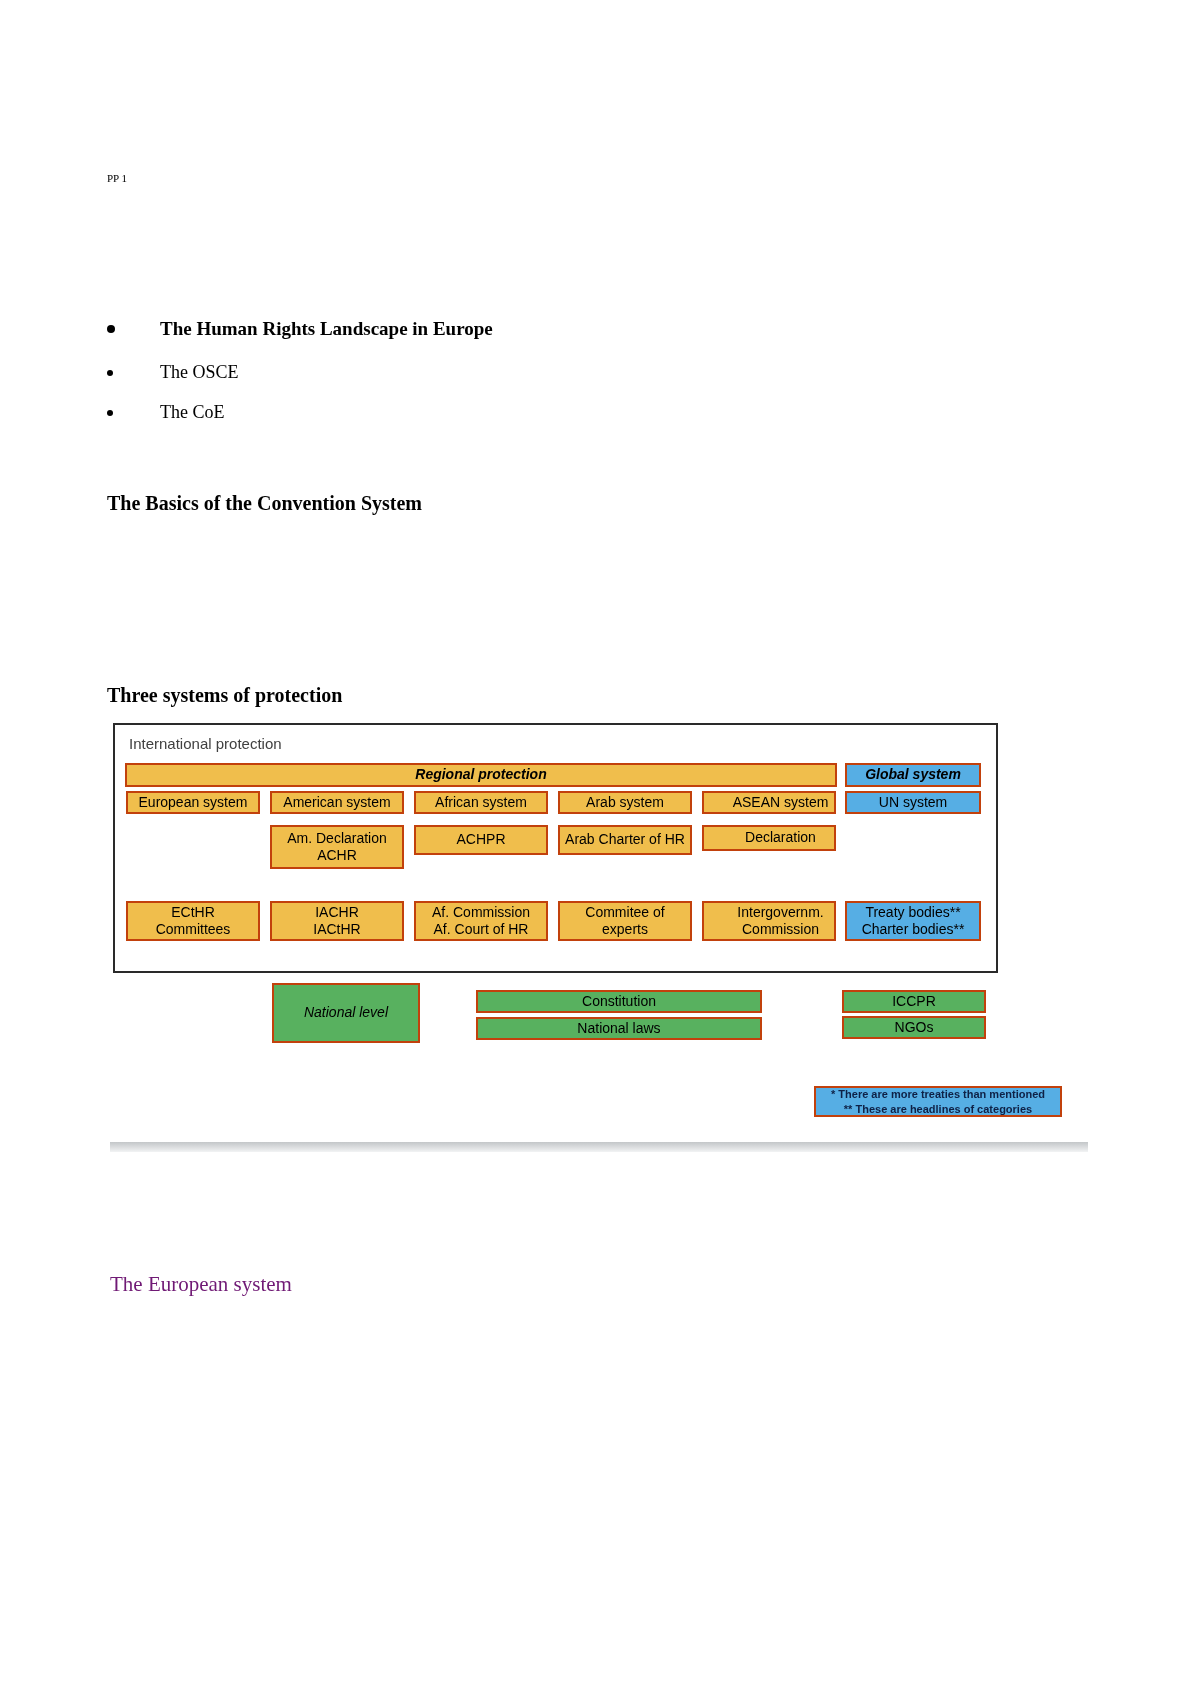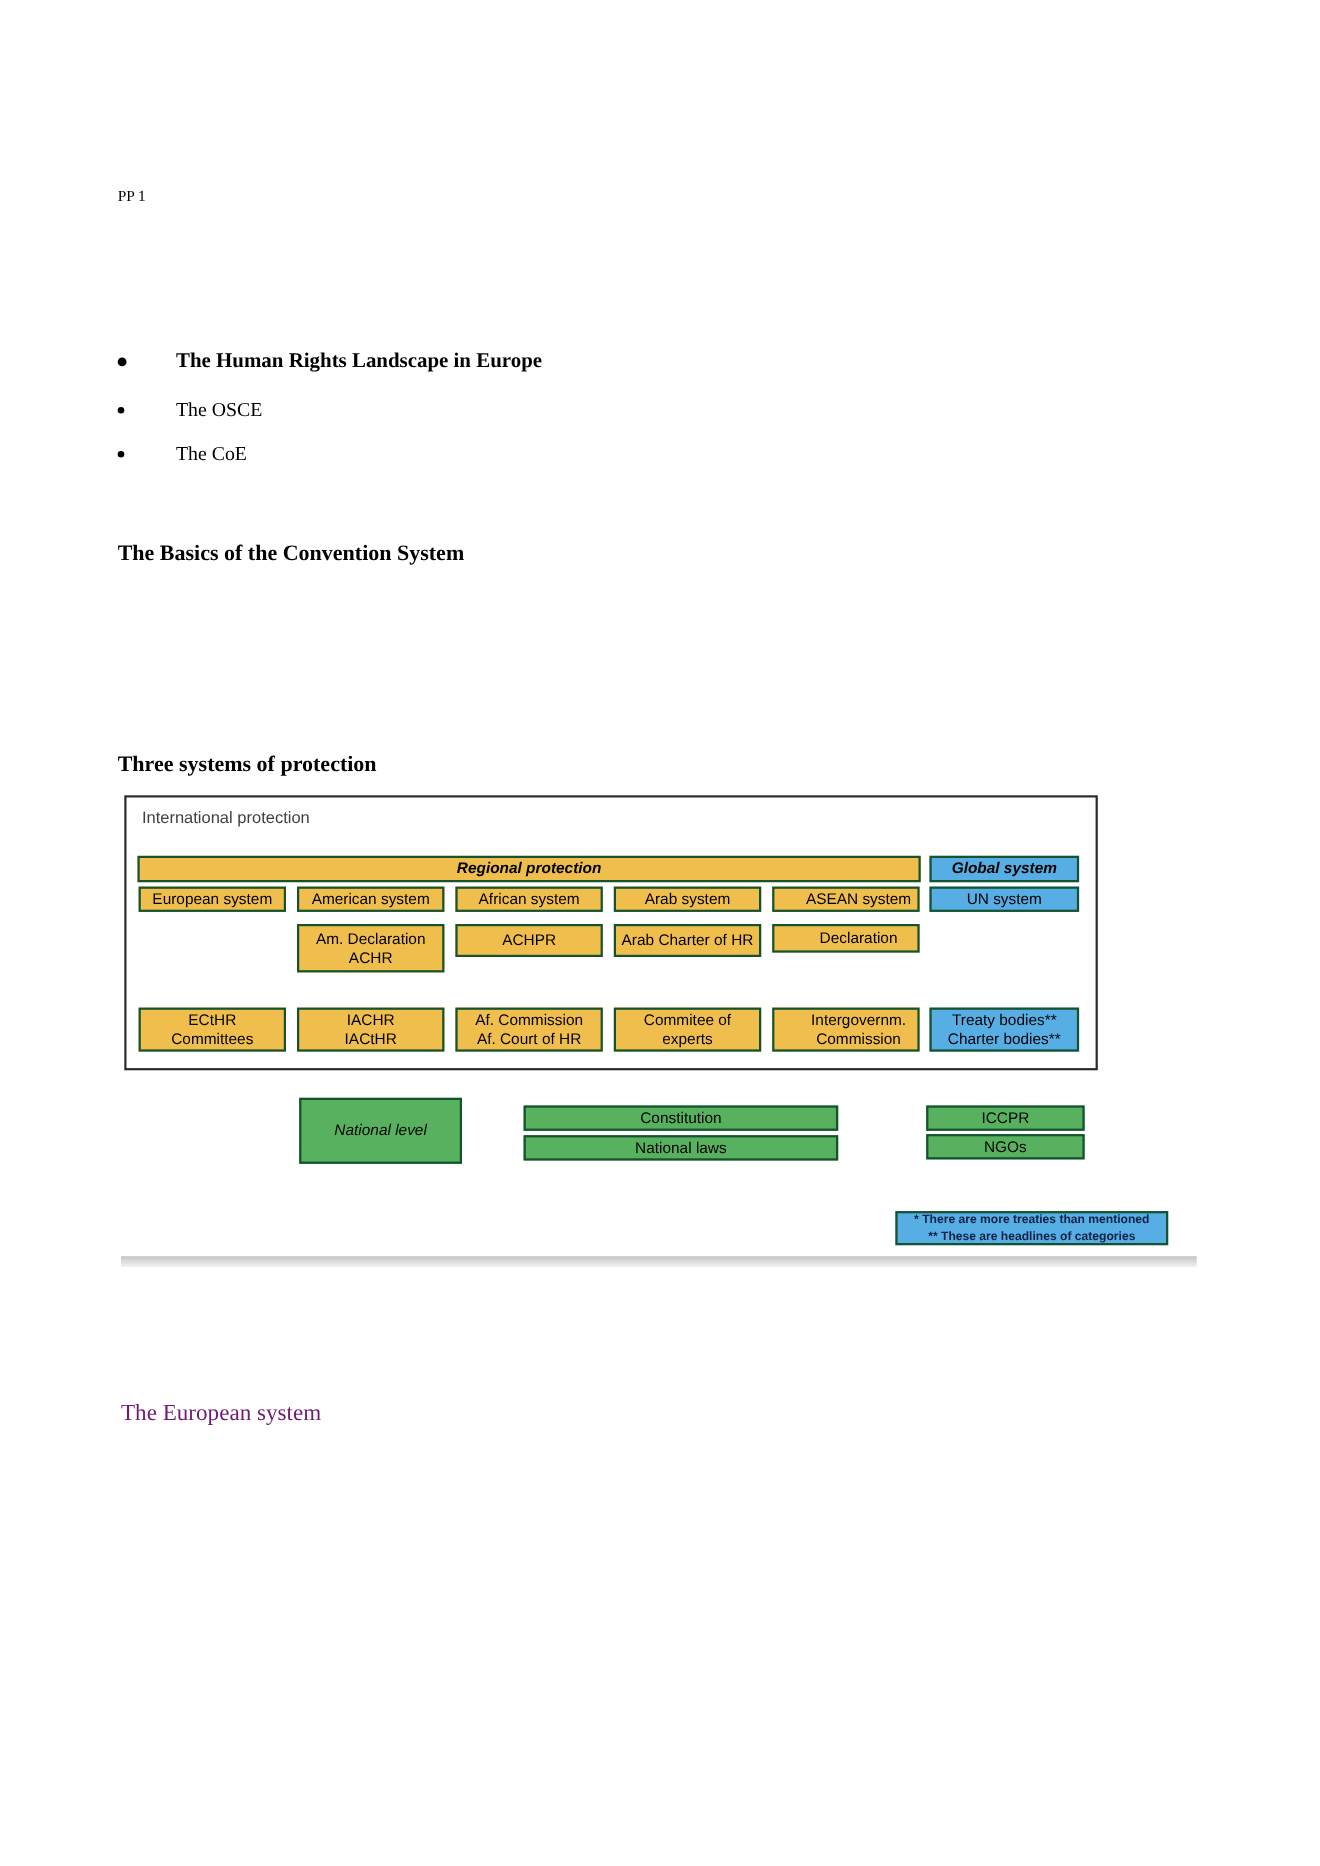--- a/index.html
+++ b/index.html
@@ -7,43 +7,43 @@
   body {
     width:1200px; height:1696px; position:relative;
     font-family:"Liberation Serif", serif; color:#000;
     overflow:hidden;
   }
   .abs { position:absolute; }
   .serif { font-family:"Liberation Serif", serif; }
   .sans  { font-family:"Liberation Sans", sans-serif; }
 
   
-  .doc-label { left:107px; top:172px; font-size:14px; }
+  .doc-label { left:107px; top:172px; font-size:11px; }
   .bullet-row { left:107px; display:flex; align-items:center; }
   .marker { display:inline-block; background:#000; border-radius:50%; }
   .marker-lg { width:8px; height:8px; margin-right:45px; }
   .marker-sm { width:6px; height:6px; margin-right:47px; }
   .b1 { top:318px; font-weight:bold; font-size:19px; }
   .b2 { top:362px; font-size:18px; }
   .b3 { top:402px; font-size:18px; }
   .h1 { left:107px; top:492px; font-size:20px; font-weight:bold; }
   .h2 { left:107px; top:684px; font-size:20px; font-weight:bold; }
   .closing { left:110px; top:1272px; font-size:21px; color:#701a75; }
 
   
   .slide {
     left:113px; top:723px; width:885px; height:250px;
     border:2px solid #2a2a2a; background:#fff;
   }
   .intl-label { left:14px; top:10px; font-size:15px; color:#404040; }
   .cell {
-    position:absolute; border:2px solid #14532d;
+    position:absolute; border:2px solid #c2410c;
     display:flex; flex-direction:column; align-items:center; justify-content:center;
     text-align:center; font-family:"Liberation Sans", sans-serif;
-    font-size:14px; line-height:1.25; color:#000;margin-top:15px;
+    font-size:14px; line-height:1.25; color:#000;
   }
   .banner { font-style:italic; font-weight:bold; }
   .y { background:var(--c-regional,#F0BE4C); }
   .b { background:var(--c-global,#56AEE4); }
   .g { background:var(--c-national,#58B15F); }
 
   
   .c1 { left:11px;  width:134px; }
   .c2 { left:155px; width:134px; }
   .c3 { left:299px; width:134px; }

